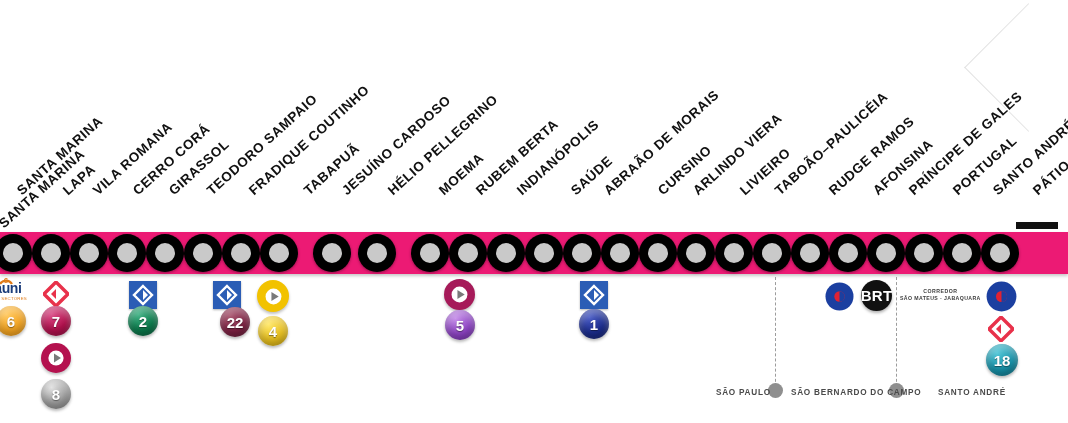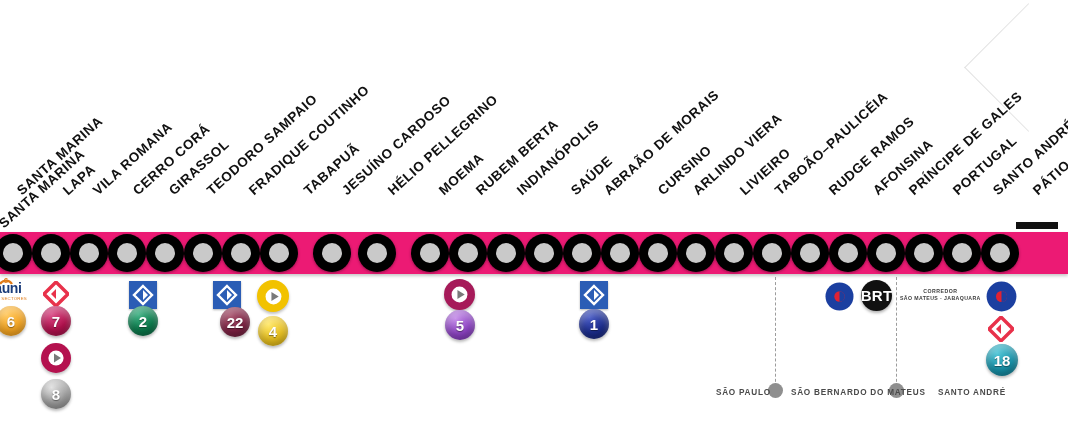--- a/index.html
+++ b/index.html
@@ -275,21 +275,21 @@
   <div class="station" style="left:905px;"></div>
   <div class="station" style="left:943px;"></div>
   <div class="station" style="left:981px;"></div>
 
   <div class="boundary-line" style="left:775px; top:277px;"></div>
   <div class="boundary-line" style="left:896px; top:277px;"></div>
   <div class="boundary-dot" style="left:768px; top:383px;"></div>
   <div class="boundary-dot" style="left:889px; top:383px;"></div>
 
   <div class="city-label" style="left:680px; top:388px;padding-left:36px;">SÃO PAULO</div>
-  <div class="city-label" style="left:791px; top:388px;">SÃO BERNARDO DO MATEUS</div>
+  <div class="city-label" style="left:791px; top:388px;">SÃO BERNARDO DO CAMPO</div>
   <div class="city-label" style="left:938px; top:388px;">SANTO ANDRÉ</div>
 
   <div class="corridor-cap" style="left:900px; top:288px;">
     <span class="cc-top">CORREDOR</span>
     <span class="cc-bot">SÃO MATEUS - JABAQUARA</span>
   </div>
 
   <div class="conn linhauni" style="left:-22px; top:281px;">
     <svg width="16" height="13" viewBox="0 0 16 13" style="position:absolute; left:20px; top:-9px;">
       <path d="M2 12 A7 7 0 0 1 14 12" fill="none" stroke="#E07B18" stroke-width="2.2"></path>

